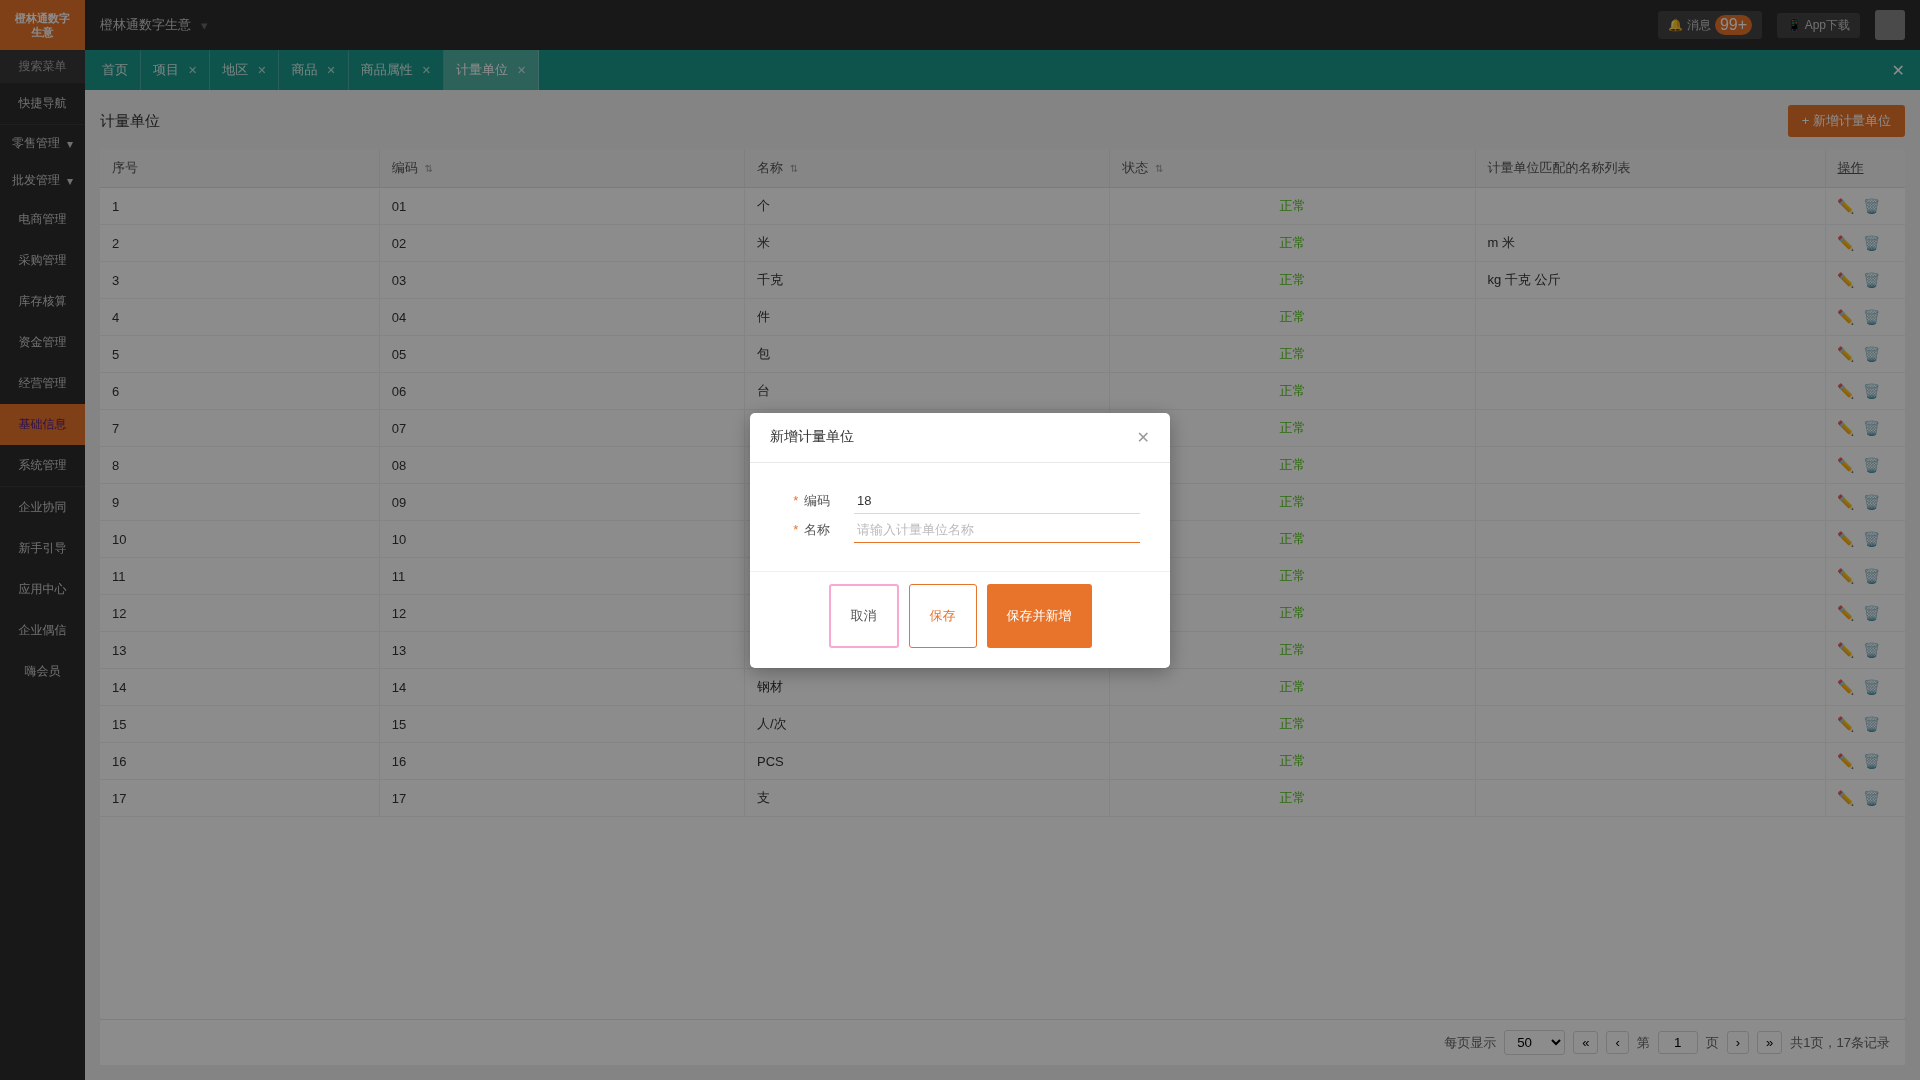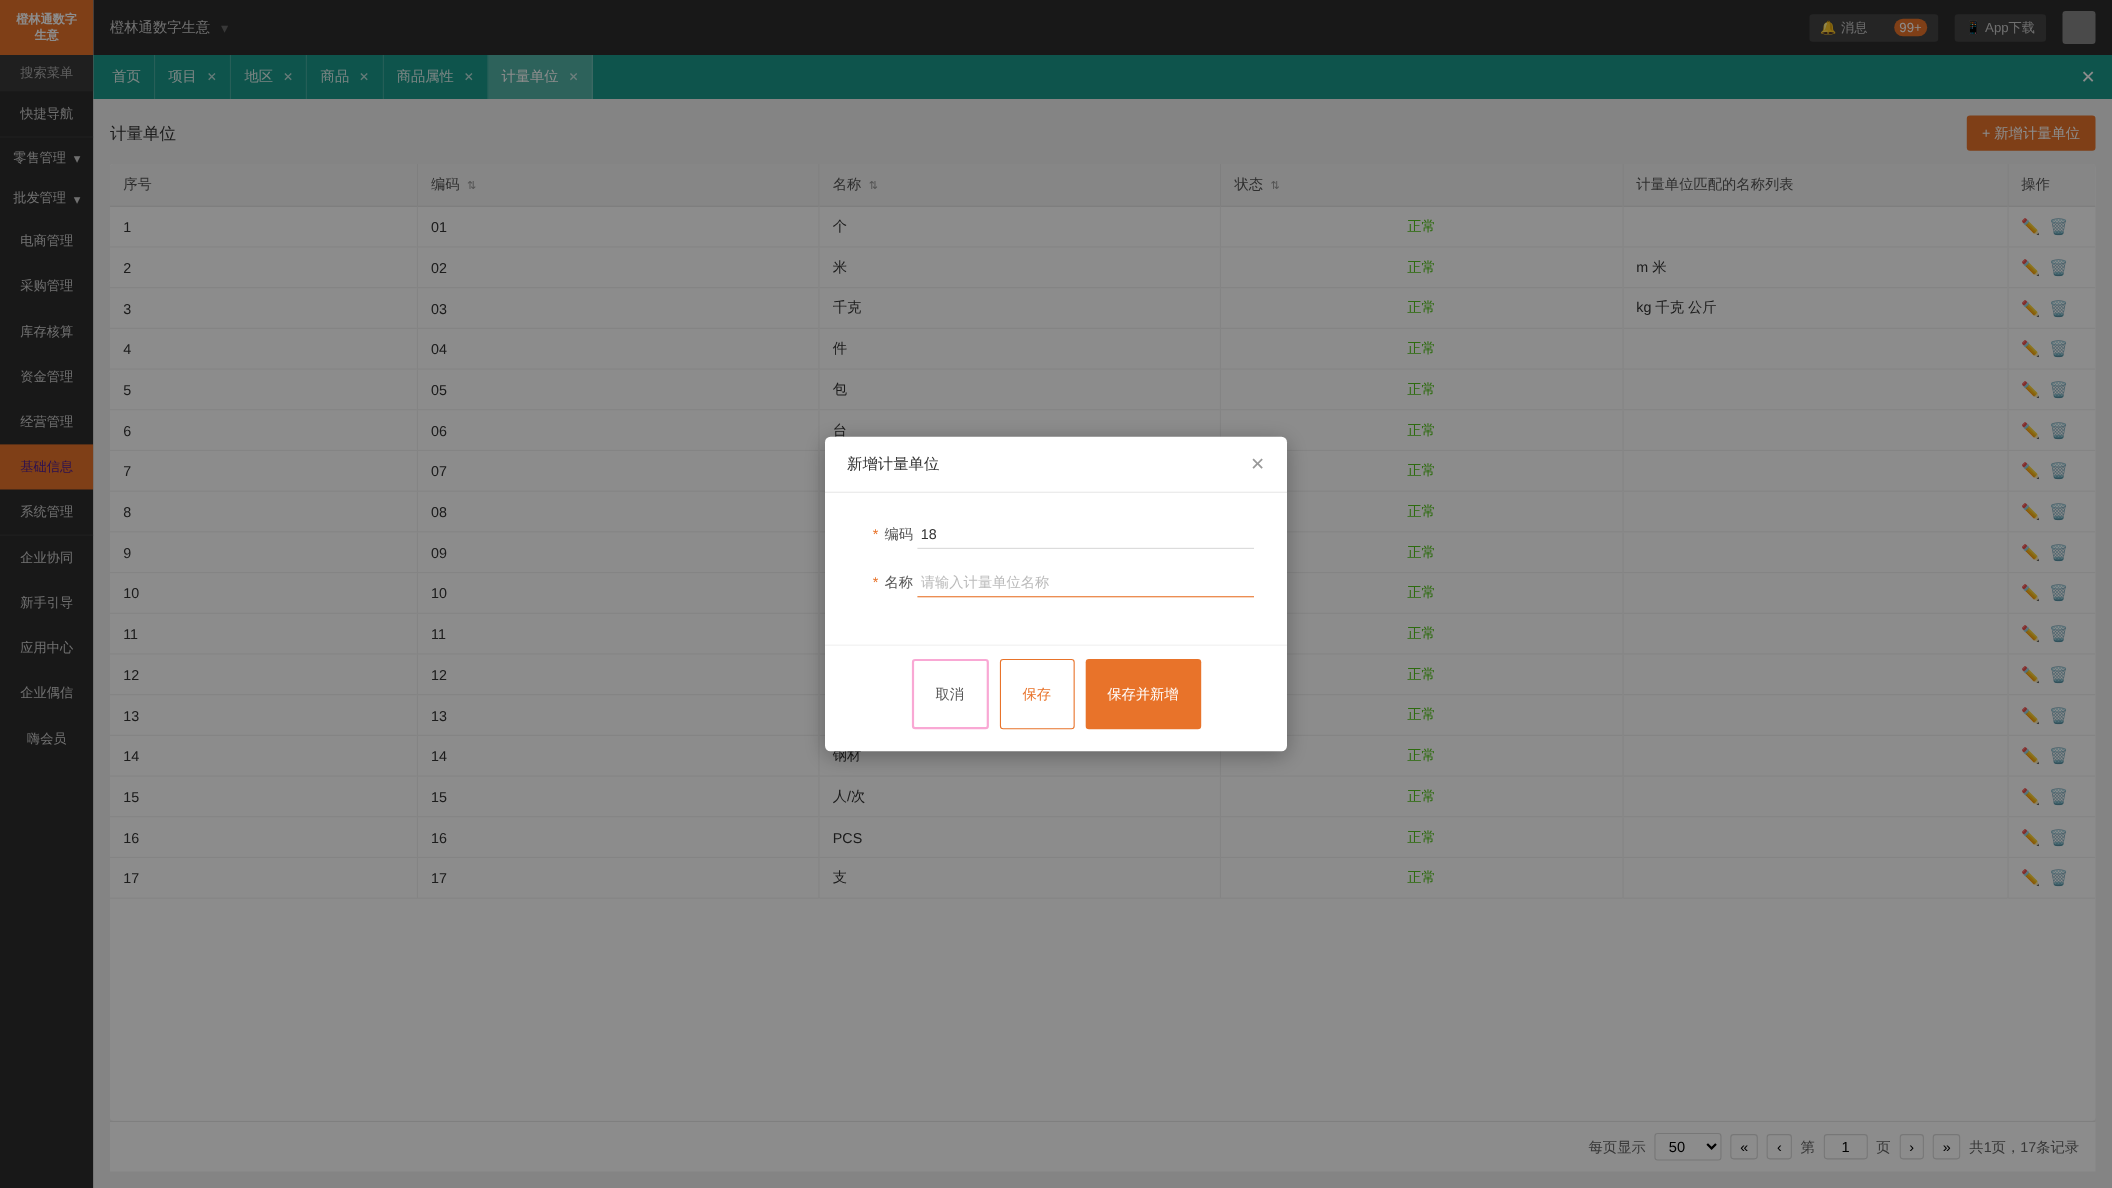--- a/index.html
+++ b/index.html
@@ -91,22 +91,21 @@
       display: flex;
       align-items: center;
       gap: 4px;
       position: relative;
     }
     .notification-badge {
       background: #e8732a;
       color: white;
       border-radius: 10px;
       padding: 1px 5px;
-      font-size: 12px;
-      margin-left: 20px;
+      font-size: 16px;
     }
     .app-download-btn {
       background: #444;
       color: #ccc;
       border: none;
       padding: 4px 10px;
       border-radius: 3px;
       cursor: pointer;
       font-size: 12px;
     }
@@ -207,21 +206,21 @@
       border-bottom: 1px solid #e0e0e0;
     }
     thead th {
       padding: 10px 12px;
       color: #555;
       font-weight: 500;
       text-align: left;
       border-right: 1px solid #e8e8e8;
       white-space: nowrap;
     }
-    thead th:last-child { border-right: none; }
+    thead th:last-child { border-right: none; text-decoration: underline; }
     tbody tr {
       border-bottom: 1px solid #f0f0f0;
     }
     tbody td {
       padding: 9px 12px;
       color: #333;
       border-right: 1px solid #f0f0f0;
     }
     tbody td:last-child { border-right: none; }
     .status-normal {
@@ -310,22 +309,22 @@
       font-size: 16px;
       color: #999;
       cursor: pointer;
     }
     .modal-body {
       padding: 25px 30px;
     }
     .form-row {
       display: flex;
       align-items: center;
-      margin-bottom: 18px;
-      gap: 4px;
+      margin-bottom: 3px;
+      gap: 24px;
     }
     .form-label {
       width: 50px;
       text-align: right;
       color: #555;
       font-size: 13px;
       flex-shrink: 0;
     }
     .form-label .required {
       color: #e8732a;

